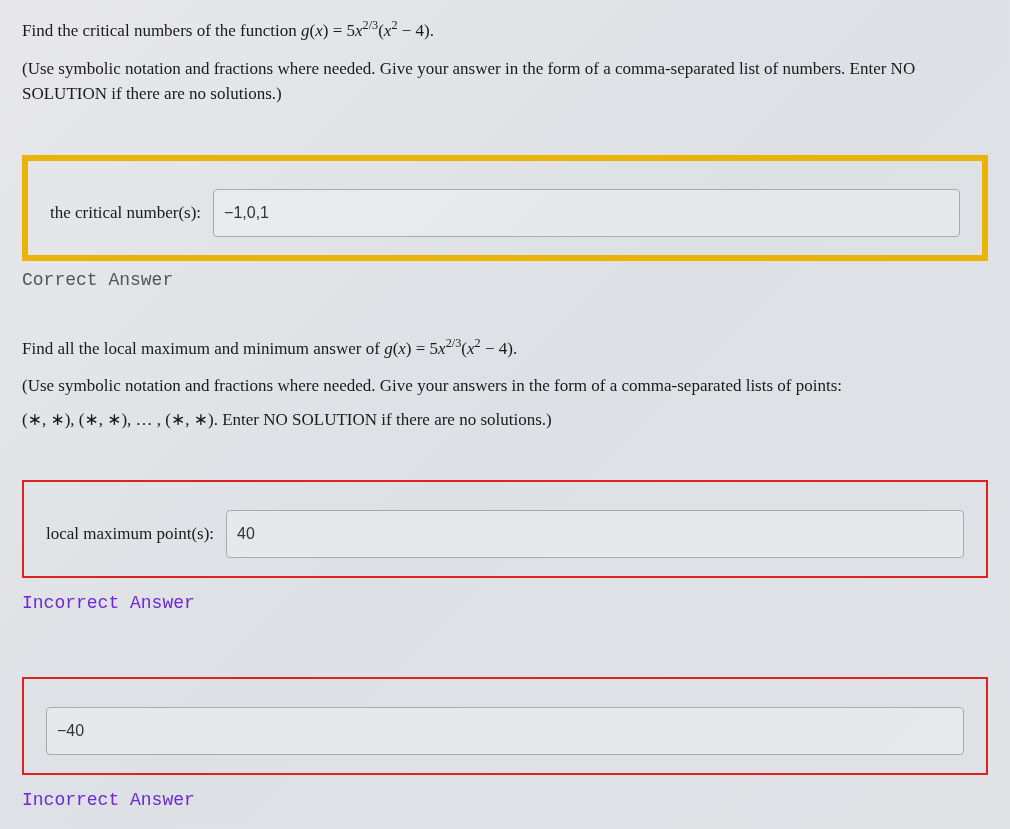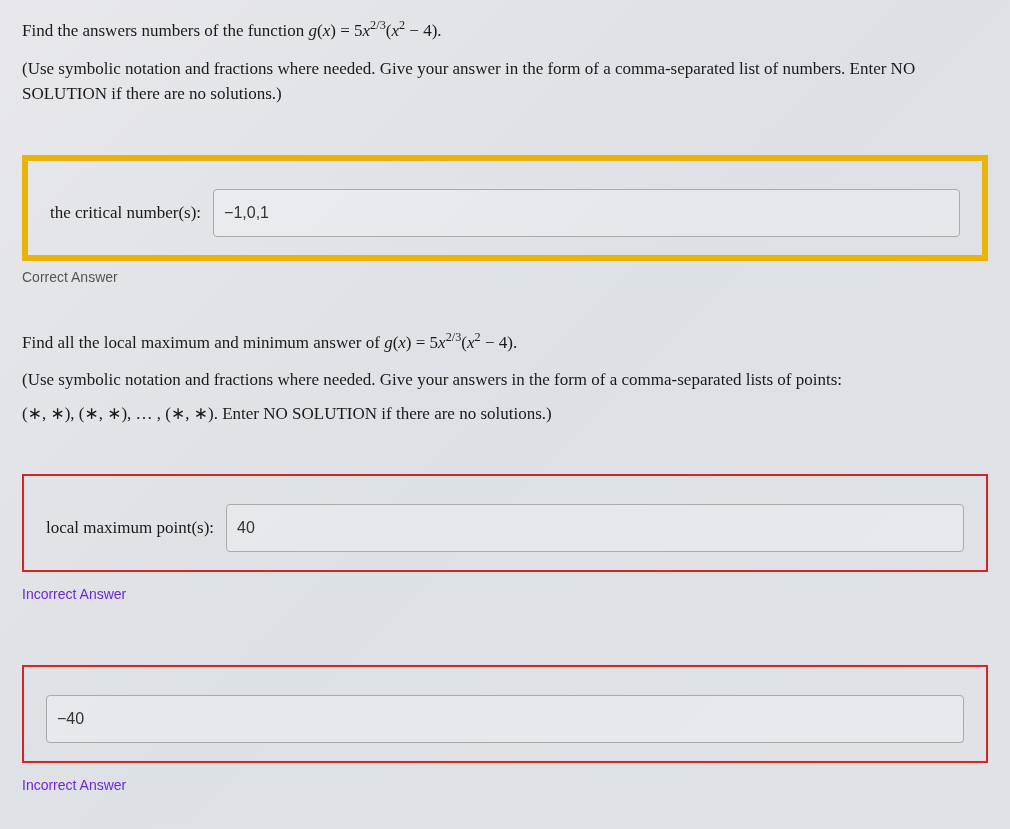--- a/index.html
+++ b/index.html
@@ -52,43 +52,43 @@
       padding: 6px 10px;
       border: 1px solid #aaa;
       border-radius: 4px;
       font-size: 16px;
       font-family: Arial, sans-serif;
       background: rgba(255,255,255,0.25);
       color: #333;
       height: 48px;
     }
     .feedback {
-      font-family: Liberation Sans, sans-serif;
-      font-size: 14px;
+      font-family: Liberation Mono, monospace;
+      font-size: 18px;
       margin-bottom: 36px;
     }
     .feedback.correct {
       color: #555;
     }
     .feedback.incorrect {
       color: #6d28d9;
       margin-top: 12px;
     }
     .section-gap {
       margin-top: 42px;
     }
     .points-format {
       font-family: 'Times New Roman', serif;
     }
   </style>
 </head>
 <body>
 
 <div class="question-text">
-  <span>Find the answers numbers of the function </span><span class="math"><span class="math-func">g</span>(<span class="math-func">x</span>) = 5<span class="math-func">x</span><sup>2/3</sup>(<span class="math-func">x</span><sup>2</sup> − 4).</span>
+  <span>Find the critical numbers of the function </span><span class="math"><span class="math-func">g</span>(<span class="math-func">x</span>) = 5<span class="math-func">x</span><sup>2/3</sup>(<span class="math-func">x</span><sup>2</sup> − 4).</span>
 </div>
 <div class="hint-text">(Use symbolic notation and fractions where needed. Give your answer in the form of a comma-separated list of numbers. Enter NO SOLUTION if there are no solutions.)</div>
 
 <div class="answer-box">
   <div class="answer-row">
     <span class="answer-label">the critical number(s):</span>
     <input type="text" class="answer-input" value="−1,0,1" style="">
   </div>
 </div>
 <div class="feedback correct">Correct Answer</div>

